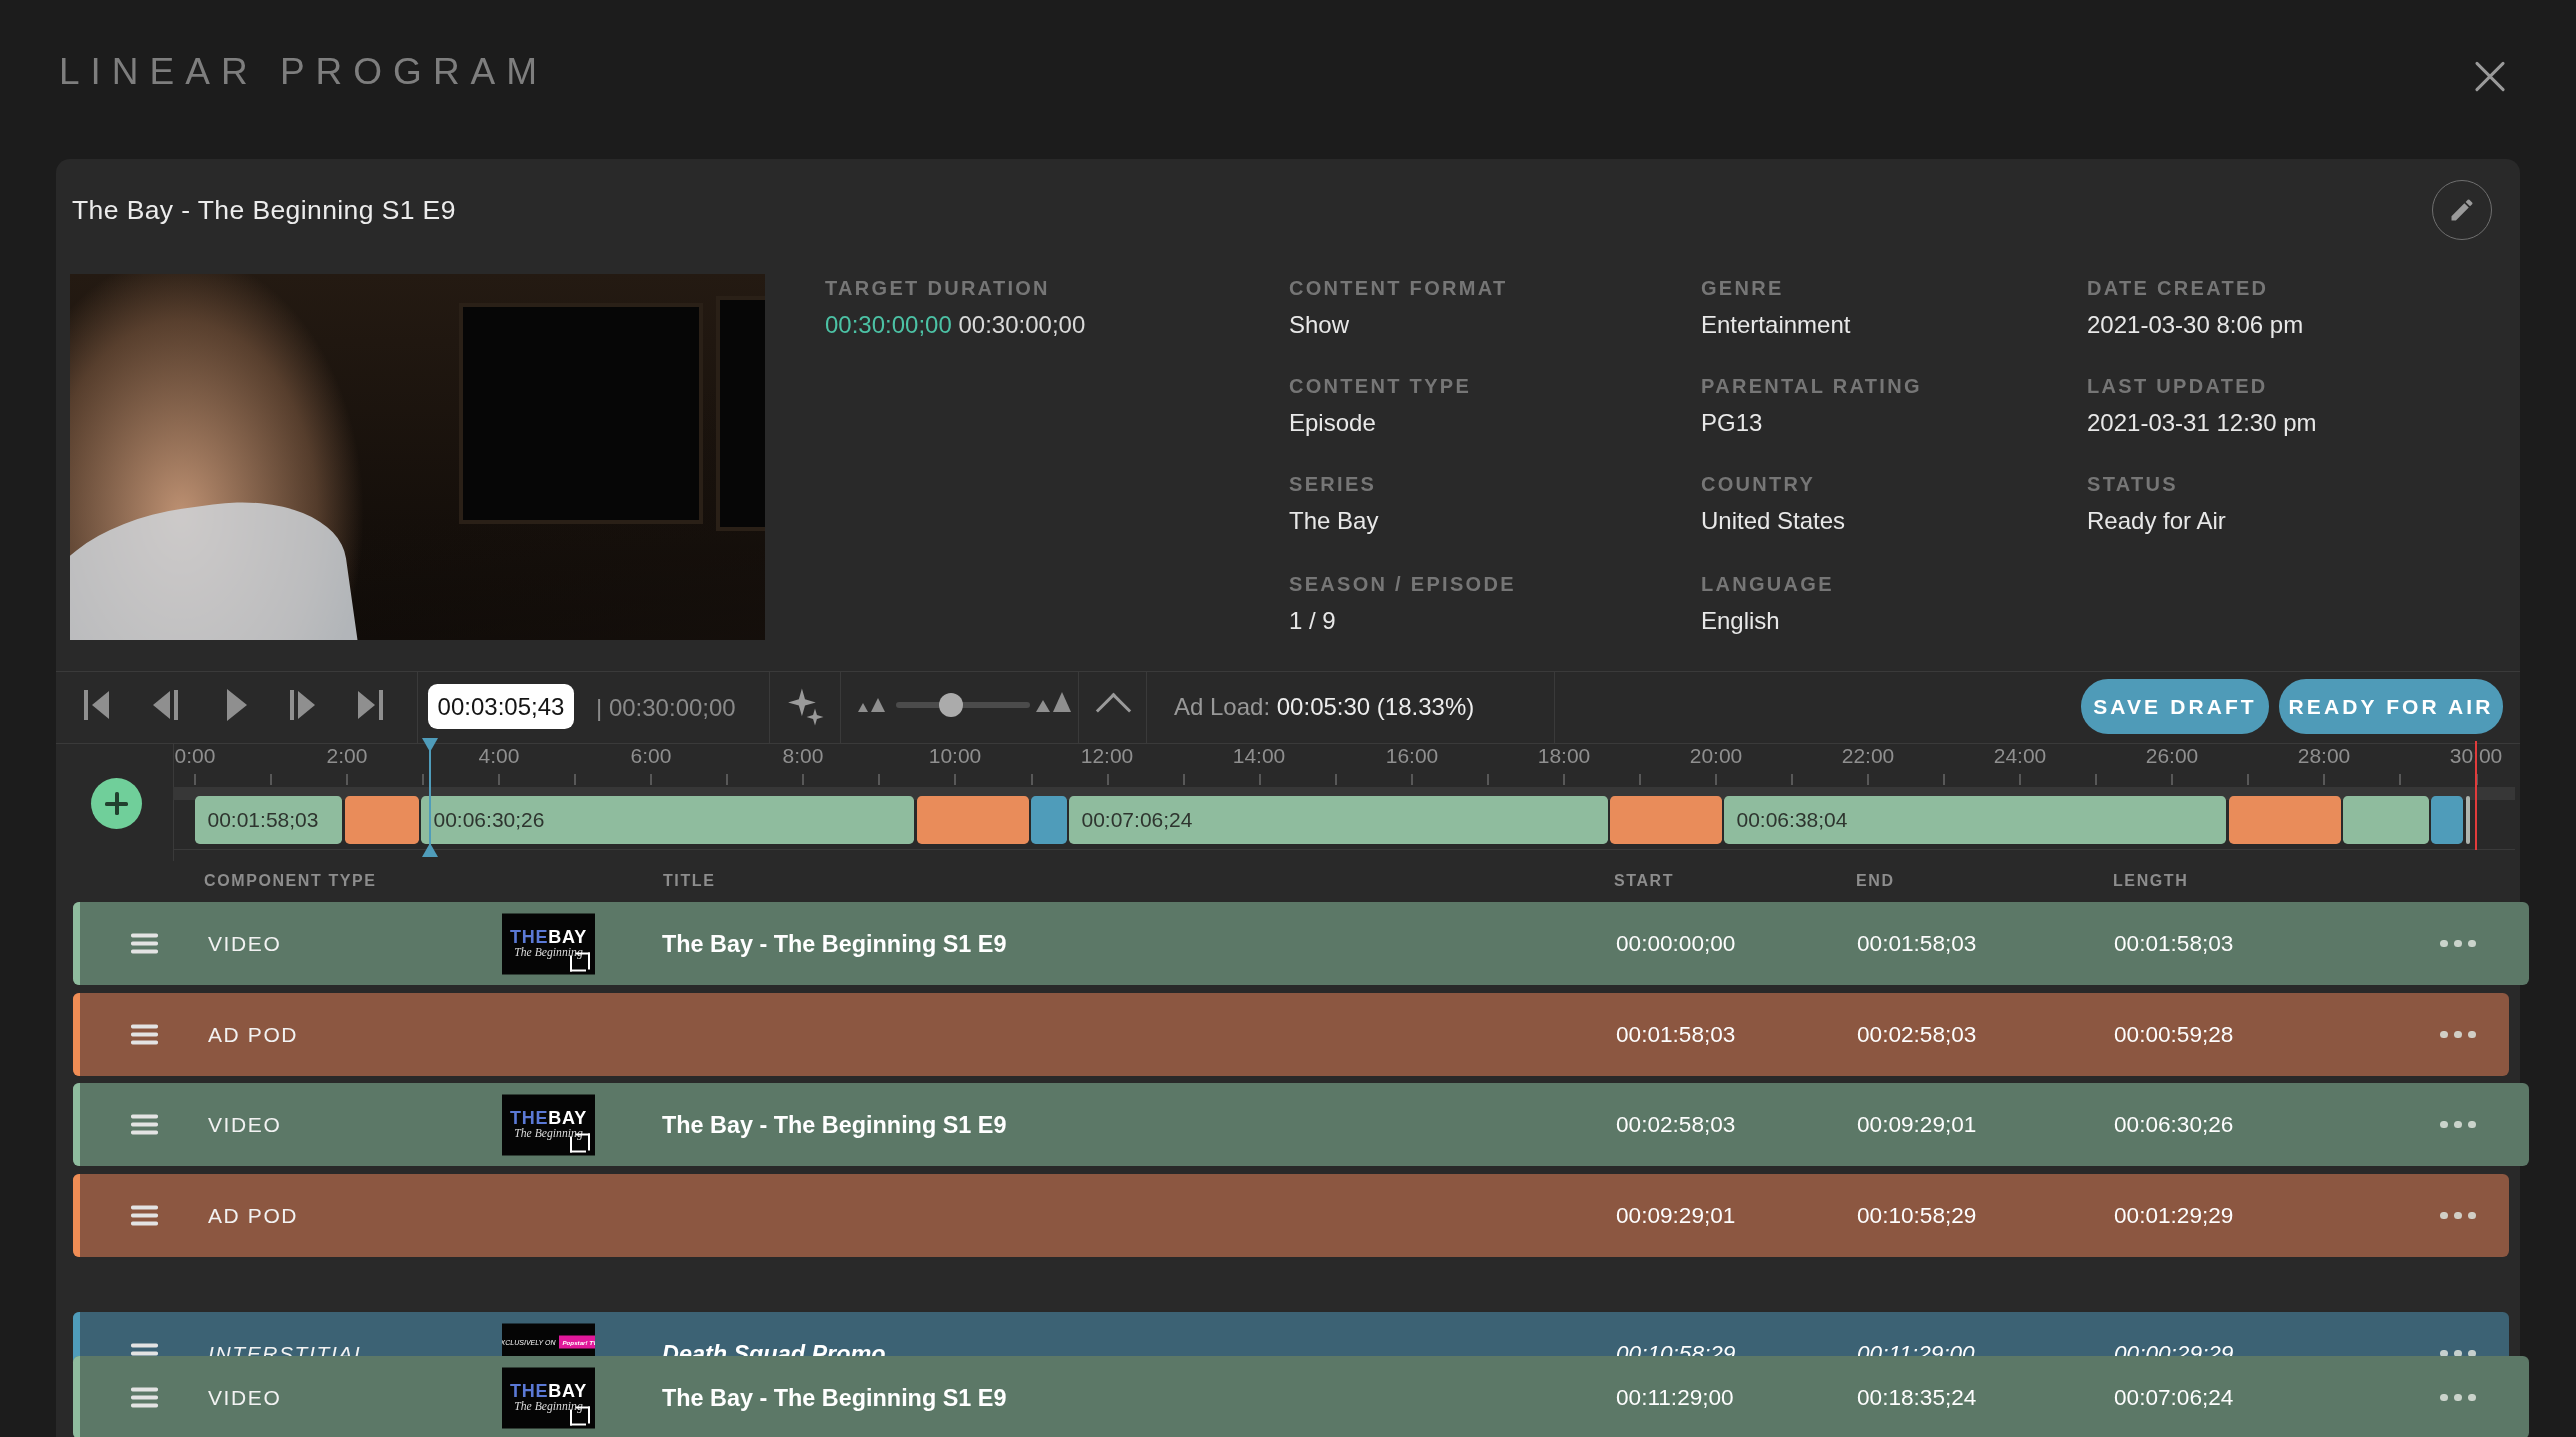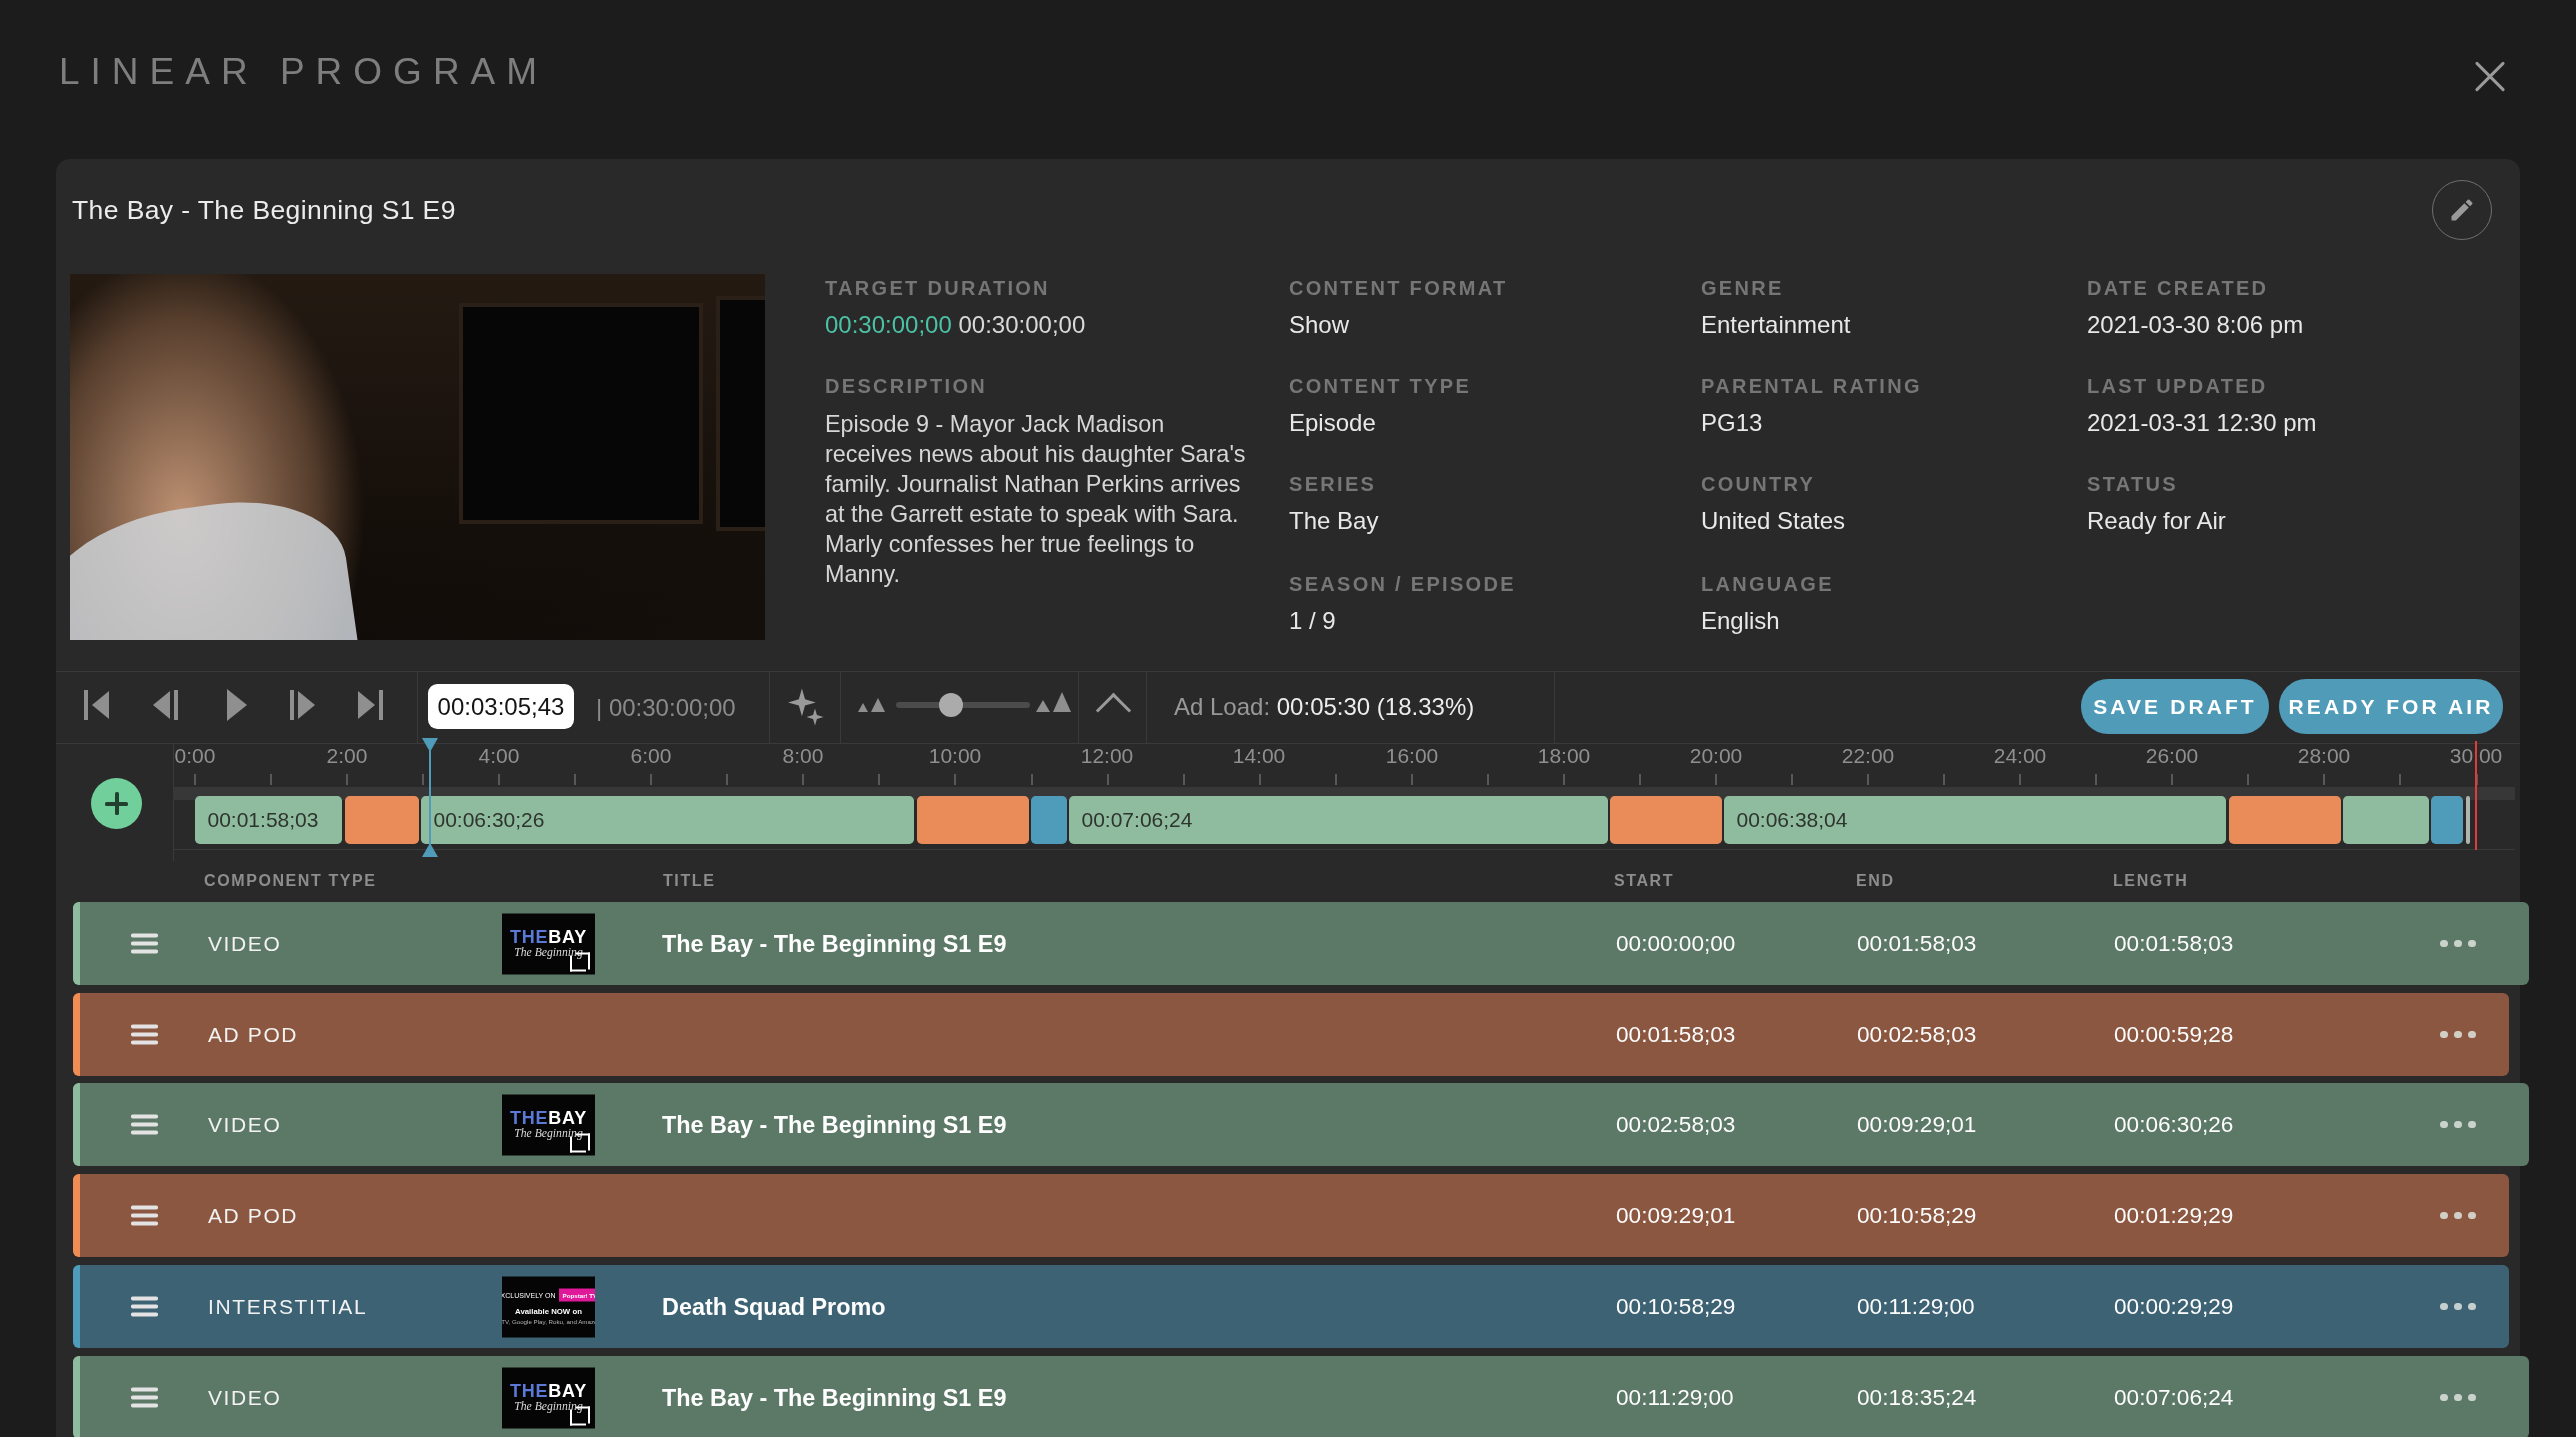--- a/index.html
+++ b/index.html
@@ -135,24 +135,20 @@
     <div class="screen" style="left:93%;top:6%;width:12%;height:62%;"></div>
     <div class="shirt"></div>
   </div>
 
   <div class="abs meta-field" style="left:825px;top:277px;">
     <div class="meta-label">TARGET DURATION</div>
     <div class="meta-value">
       <span class="teal">00:30:00;00</span>
       <span class="dim">00:30:00;00</span>
     </div>
-  </div>
-  <div class="abs meta-field" style="left:825px;top:375px;">
-    <div class="meta-label">DESCRIPTION</div>
-    <div class="meta-value desc-text">Episode 9 - Mayor Jack Madison receives news about his daughter Sara's family. Journalist Nathan Perkins arrives at the Garrett estate to speak with Sara. Marly confesses her true feelings to Manny.</div>
   </div>
 
   <div id="meta-cols">
       <div class="abs meta-field" style="left: 1289px; top: 277px;">
         <div class="meta-label">CONTENT FORMAT</div>
         <div class="meta-value">Show</div>
       </div>
       <div class="abs meta-field" style="left: 1289px; top: 375px;">
         <div class="meta-label">CONTENT TYPE</div>
         <div class="meta-value">Episode</div>
@@ -425,21 +421,21 @@
         <div class="rcell rtype">AD POD</div>
         <div class="rcell rtc rstart">00:09:29;01</div>
         <div class="rcell rtc rend">00:10:58;29</div>
         <div class="rcell rtc rlen">00:01:29;29</div>
         <div class="rcell dots">
           <i></i>
           <i></i>
           <i></i>
         </div>
       </div>
-      <div class="row interstitial" style="top: 1265px;">
+      <div class="row interstitial" style="top: 1312px; font-style: italic;">
         <div class="accent"></div>
         <div class="rcell handle">
           <i></i>
           <i></i>
           <i></i>
         </div>
         <div class="rcell rtype">INTERSTITIAL</div>
         <div class="rcell thumb pthumb">
           <div class="p1">
             <span>EXCLUSIVELY ON</span>

